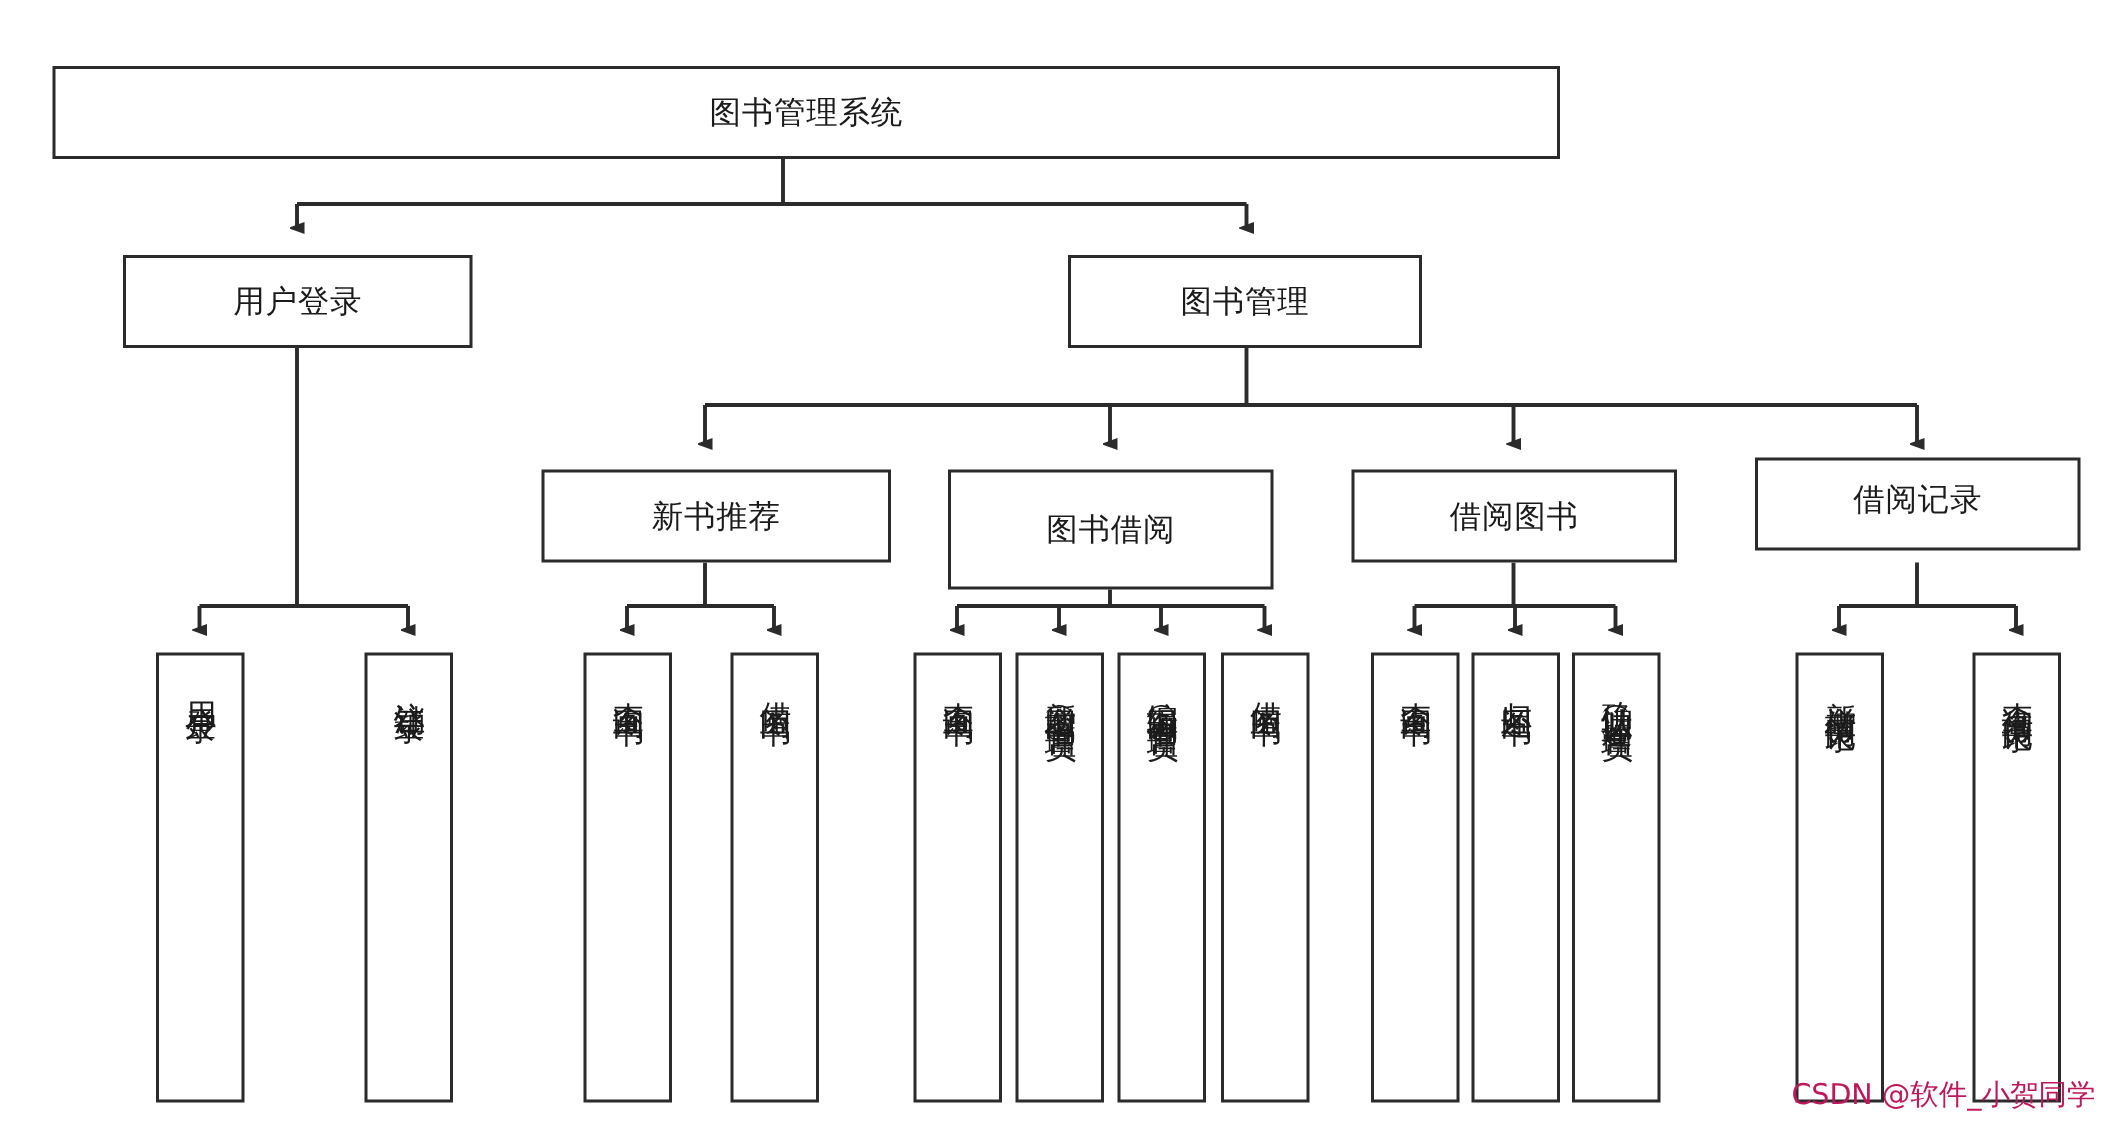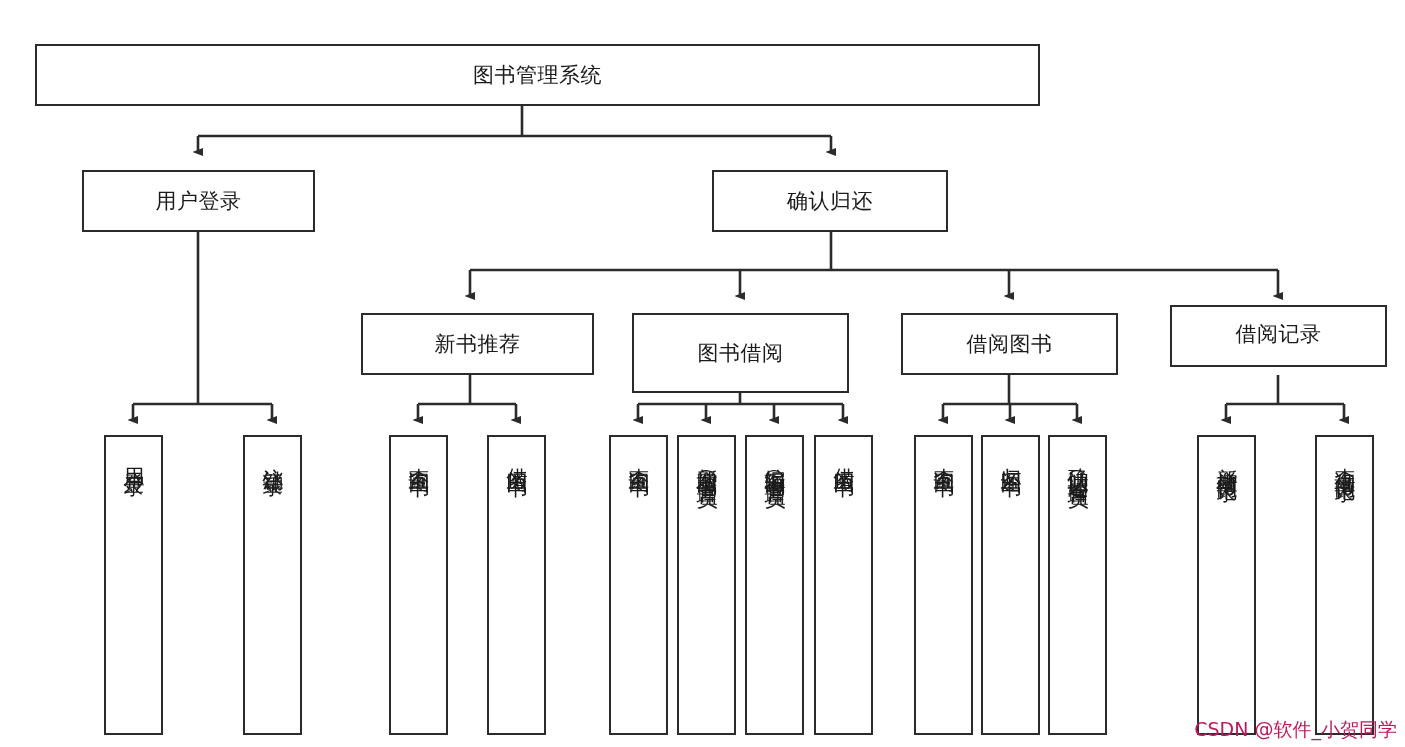--- a/index.html
+++ b/index.html
@@ -127,21 +127,21 @@
   </svg>
 
   <div class="node root horizontal" style="left:35px; top:8px; width:1005px; height:62px;margin-top:36px;">
     <span class="node-label">图书管理系统</span>
   </div>
 
   <div class="node horizontal" style="left:82px; top:170px; width:233px; height:62px;">
     <span class="node-label">用户登录</span>
   </div>
   <div class="node horizontal" style="left:712px; top:170px; width:236px; height:62px;">
-    <span class="node-label">确认归还</span>
+    <span class="node-label">图书管理</span>
   </div>
 
   <div class="node horizontal" style="left:361px; top:313px; width:233px; height:62px;">
     <span class="node-label">新书推荐</span>
   </div>
   <div class="node horizontal" style="left:632px; top:313px; width:217px; height:80px;">
     <span class="node-label">图书借阅</span>
   </div>
   <div class="node horizontal" style="left:901px; top:313px; width:217px; height:62px;">
     <span class="node-label">借阅图书</span>

